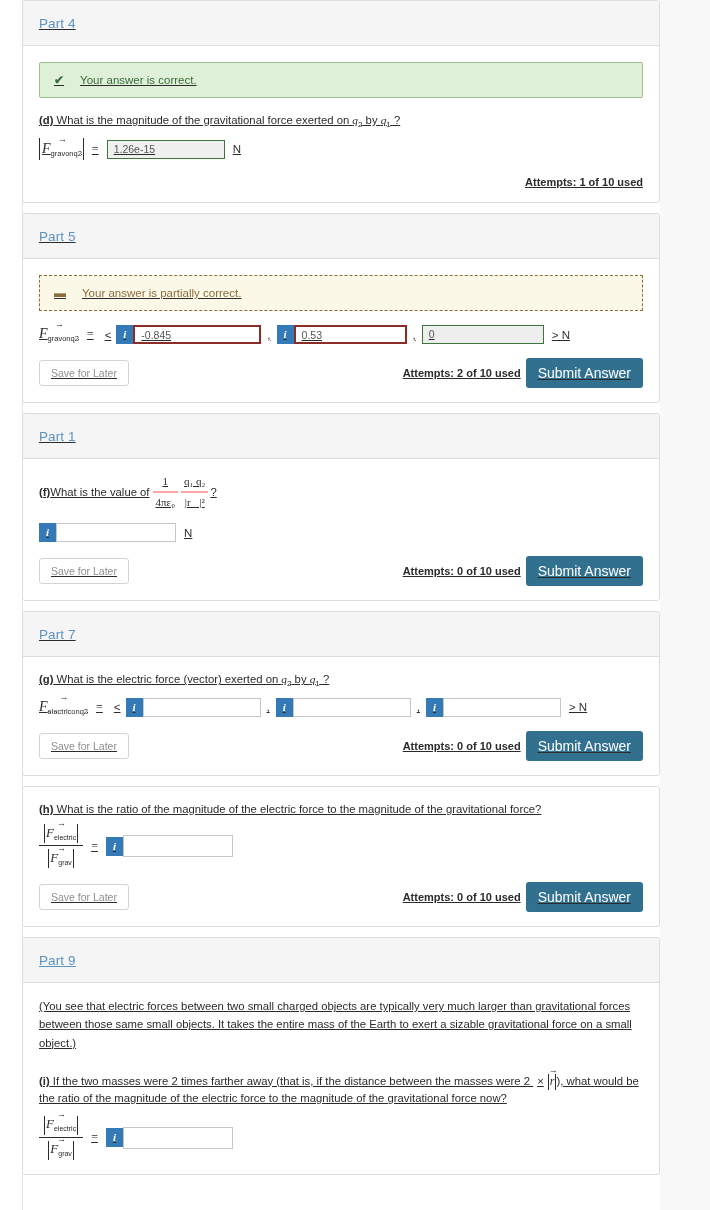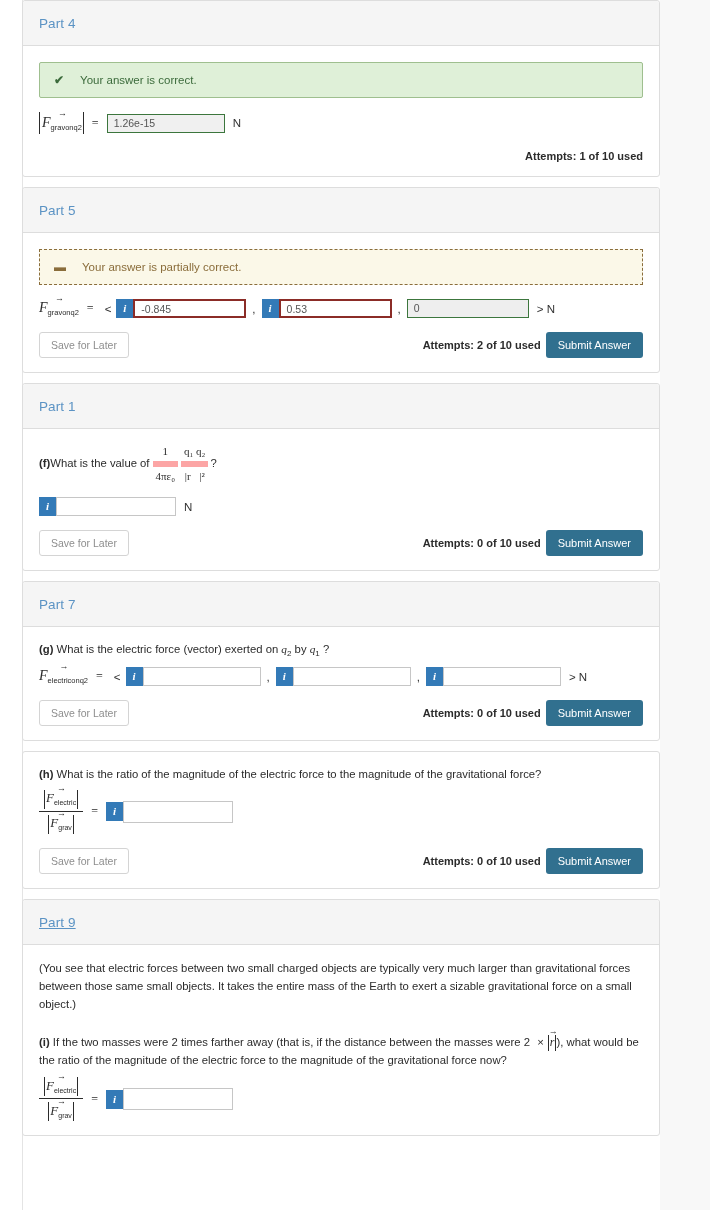--- a/index.html
+++ b/index.html
@@ -8,20 +8,21 @@
     width: 710px; height: 1210px;
     background: #ffffff;
     font-family: "Liberation Sans", sans-serif;
     color: #2b2b2b;
     overflow: hidden;
   }
   #page {
     position: relative;
     width: 710px; height: 1210px;
     background: #ffffff;
+    text-decoration: underline;
   }
   
   .gutter-right {
     position: absolute; top: 0; right: 0;
     width: 50px; height: 1210px;
     background: #f8f8f8;
   }
   .gutter-left-rule {
     position: absolute; top: 0; left: 22px;
     width: 1px; height: 1210px;
@@ -130,21 +131,21 @@
   .fld.right { border: 1px solid #3c763d; background: #eeeeee; }
   .fld.readonly { border: 1px solid #3c763d; background: #f0f0f0; }
 
   
   .frac {
     display: inline-block; text-align: center;
     vertical-align: middle; font-size: 11px;
     font-family: "Liberation Serif", serif;
   }
   .frac .num { display: block; padding: 0 3px 1px 3px; }
-  .frac .den { display: block; border-top: 6px solid #fca5a5; padding: 1px 3px 0 3px; }
+  .frac .den { display: block; border-top: 2px solid #fca5a5; padding: 1px 3px 0 3px; }
 
   .ratio-block { display: flex; align-items: center; margin-top: 6px; }
   .ratio-frac { display: inline-block; text-align: center; font-size: 11px; }
   .ratio-frac .rnum { display: block; padding: 0 5px 2px 5px; }
   .ratio-frac .rden { display: block; border-top: 1px solid #2b2b2b; padding: 3px 5px 0 5px; }
 
   
   .card-foot {
     display: flex; align-items: center; justify-content: space-between;
     margin-top: 14px;
@@ -153,21 +154,21 @@
     border: 1px solid #d4d4d4; background: #fff;
     color: #8e8e8e; font-size: 10.5px;
     padding: 6px 11px; border-radius: 3px; cursor: pointer;
     font-family: "Liberation Sans", sans-serif;
   }
   .foot-right { display: flex; align-items: center; gap: 5px; }
   .attempts { font-size: 11px; font-weight: bold; color: #2b2b2b; }
   .btn-submit {
     background: #31708f; color: #fff;
     border: none; border-radius: 3px;
-    font-size: 11px; padding: 7px 12px; cursor: pointer;
+    font-size: 14px; padding: 7px 12px; cursor: pointer;
     font-family: "Liberation Sans", sans-serif;
   }
   .attempts-only { text-align: right; font-size: 11px; font-weight: bold;
                    margin-top: 16px; }
 </style>
 </head>
 <body>
 
 <div id="page">
   <div class="gutter-right"></div>
@@ -178,20 +179,23 @@
     <div class="card">
       <div class="card-head">
         <span class="part-title">Part 4</span>
       </div>
       <div class="card-body">
         <div class="alert correct">
           <span class="alert-ico">✔</span>
           <span>Your answer is correct.</span>
         </div>
 
+        <div class="qtext">
+          <b>(d)</b><span> What is the magnitude of the gravitational force exerted on </span><span class="mi">q<span class="sub">2</span></span><span> by </span><span class="mi">q<span class="sub">1</span></span><span> ?</span>
+        </div>
 
         <div class="ansrow">
           <span class="bar" style="height:22px;"></span>
           <span class="mi vecwrap" style="font-size:14px;margin:0 1px 0 2px;">
             <span class="arrow">→</span>F<span class="sub" style="font-size:7.5px;">gravonq2</span>
           </span>
           <span class="bar" style="height:22px;"></span>
           <span class="lbl-eq">=</span>
           <span class="fld readonly" style="width:118px;">1.26e-15</span>
           <span class="unit">N</span>
@@ -212,21 +216,21 @@
         </div>
 
 
         <div class="ansrow">
           <span class="mi vecwrap" style="font-size:14px;">
             <span class="arrow">→</span>F<span class="sub" style="font-size:7.5px;">gravonq2</span>
           </span>
           <span class="lbl-eq">=</span>
           <span class="lt">&lt;</span>
           <span class="ibtn">i</span>
-          <span class="fld wrong" style="width:113px;">-0.845</span>
+          <span class="fld wrong" style="width:128px;">-0.845</span>
           <span class="comma">,</span>
           <span class="ibtn">i</span>
           <span class="fld wrong" style="width:113px;">0.53</span>
           <span class="comma">,</span>
           <span class="fld right" style="width:122px;">0</span>
           <span class="unit">&gt; N</span>
         </div>
 
         <div class="card-foot">
           <button class="btn-save">Save for Later</button>

